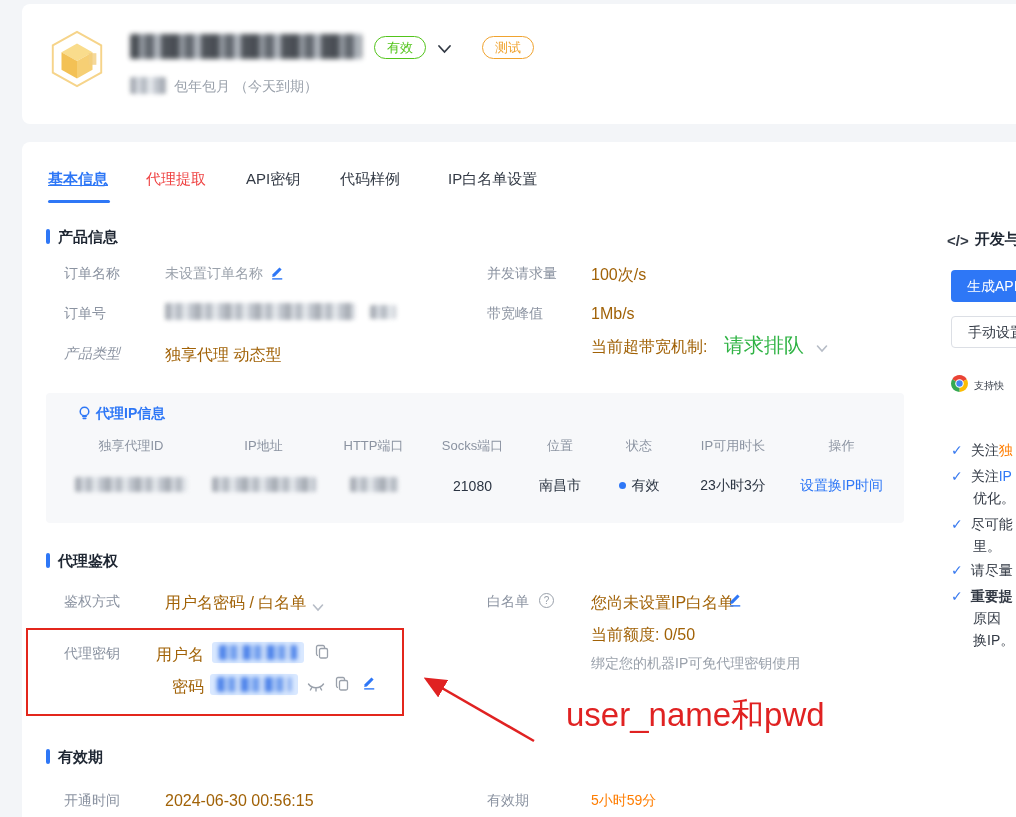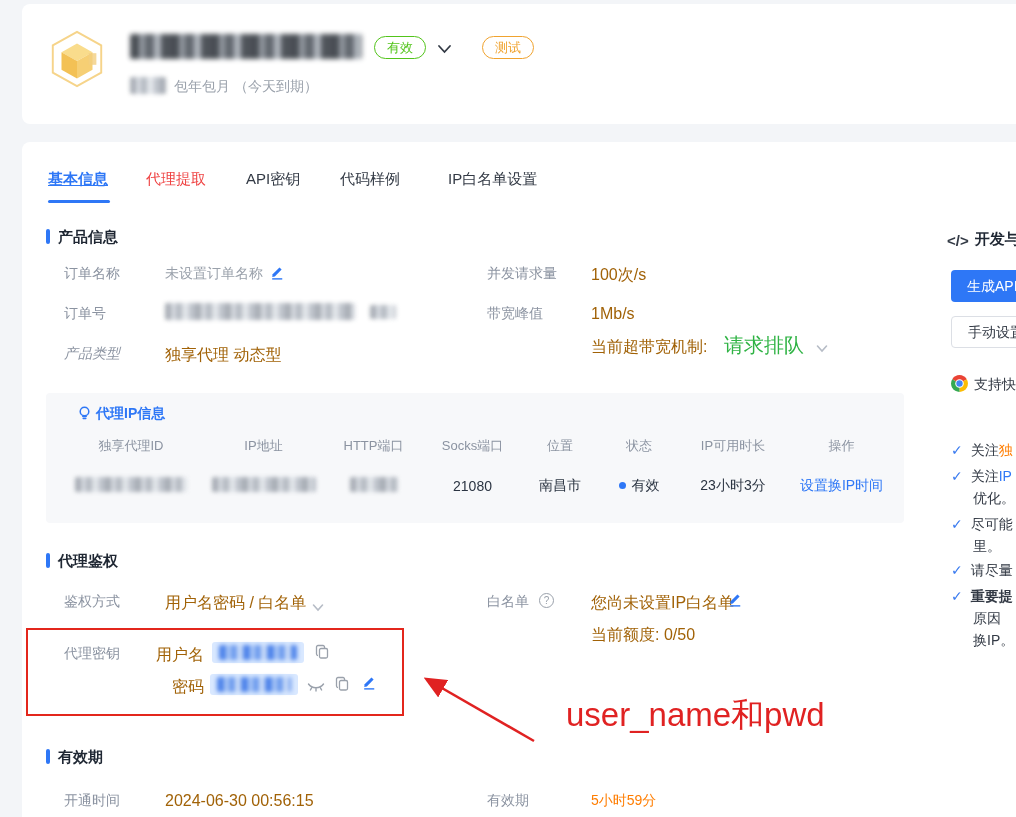--- a/index.html
+++ b/index.html
@@ -226,34 +226,35 @@
     <span class="abs lbl" style="left:465px;top:451px;">白名单</span>
     <span class="abs qcircle" style="left:512px;top:451px;position:absolute;">?</span>
     <span class="abs val" style="left:569px;top:451px;font-weight:500;">您尚未设置IP白名单</span>
     <span class="abs icon icon-btn blue" style="left:706px;top:450px;">
       <svg width="14" height="15" viewBox="0 0 16 17">
           <path d="M3 10.5 L10.8 2.7 L13.3 5.2 L5.5 13 L2.6 13.6 Z" fill="currentColor"></path>
           <rect x="2.5" y="15" width="11.5" height="1.6" fill="currentColor"></rect>
         </svg>
     </span>
     <span class="abs val" style="left:569px;top:483px;">当前额度: 0/50</span>
+    <span class="abs muted" style="left:569px;top:513px;font-size:14px;">绑定您的机器IP可免代理密钥使用</span>
 
     <span class="section-title" style="left:24px;top:606px;">有效期</span>
     <span class="abs lbl" style="left:42px;top:650px;">开通时间</span>
     <span class="abs val" style="left:143px;top:650px;">2024-06-30 00:56:15</span>
     <span class="abs lbl" style="left:465px;top:650px;">有效期</span>
     <span class="abs orange" style="left:569px;top:650px;font-size:14px;">5小时59分</span>
 
     <div class="side-head">
       <span class="icon" style="margin-right:6px;color:#333a45;">&lt;/&gt;</span><span>开发与</span>
     </div>
     <div class="btn btn-primary">生成API</div>
     <div class="btn btn-outline">手动设置</div>
 
-    <div class="abs nowrap" style="left:929px;top:233px;font-size:14px;color:#333a45;text-align:center;">
+    <div class="abs nowrap" style="left:929px;top:233px;font-size:10px;color:#333a45;text-align:center;">
       <span class="icon" style="margin-right:6px;vertical-align:-3px;">
         <svg width="17" height="17" viewBox="0 0 32 32">
           <circle cx="16" cy="16" r="16" fill="#fff"></circle>
           <path d="M16 16 L2.2 8 A16 16 0 0 1 29.8 8 Z" fill="#ea4335"></path>
           <path d="M16 16 L29.8 8 A16 16 0 0 1 16 32 Z" fill="#fbbc05"></path>
           <path d="M16 16 L16 32 A16 16 0 0 1 2.2 8 Z" fill="#34a853"></path>
           <circle cx="16" cy="16" r="8" fill="#fff"></circle>
           <circle cx="16" cy="16" r="6" fill="#4285f4"></circle>
         </svg>
       </span><span>支持快</span>

